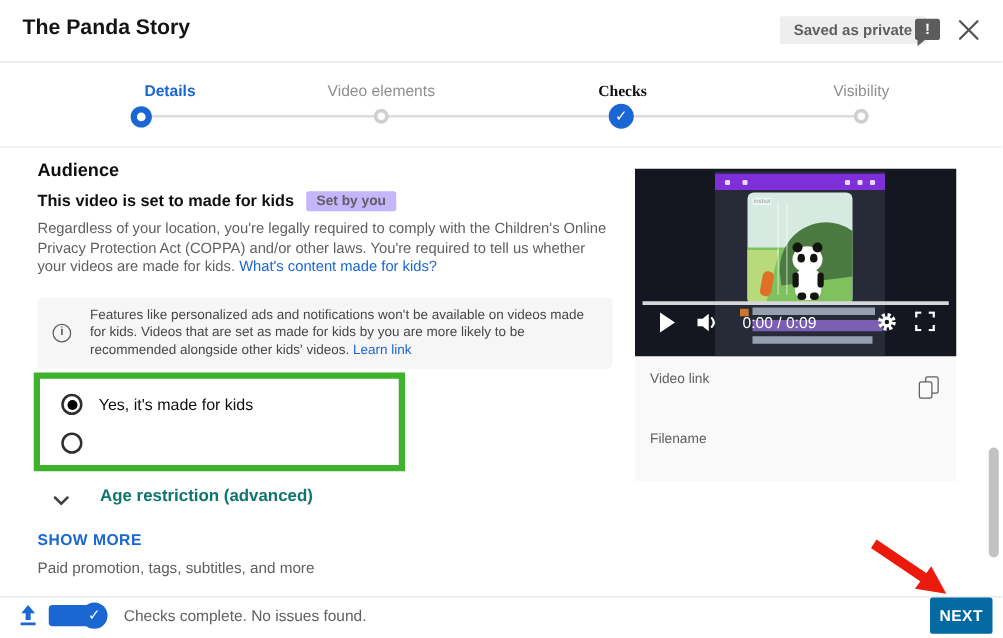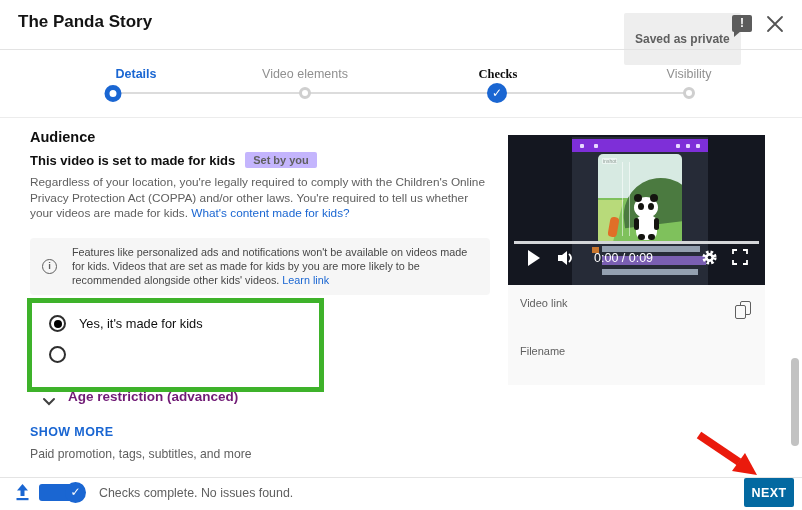--- a/index.html
+++ b/index.html
@@ -3,21 +3,21 @@
 <meta charset="utf-8">
 <style>
   * { margin:0; padding:0; box-sizing:border-box; }
   html,body { background:#fff; }
   body { font-family:"Liberation Sans","DejaVu Sans",sans-serif; }
   .page { position:relative; width:802px; height:510px; background:#fff; overflow:hidden; }
 
   
   .hdr-title { position:absolute; left:18px; top:12px; font-size:17px; font-weight:700; color:#141414; }
   .saved-badge { position:absolute; left:624px; top:13px; background:#eeeeee; color:#5f5f5f;
-    font-size:12px; font-weight:700; padding:19px 11px; border-radius:2px; }
+    font-size:12px; font-weight:700; padding:4px 11px; border-radius:2px; }
   .feedback-icon { position:absolute; left:732px; top:15px; width:20px; height:17px;
     background:#5c5c5c; border-radius:2px; color:#fff; font-size:12px; font-weight:700;
     text-align:center; line-height:17px; }
   .feedback-icon::after { content:""; position:absolute; left:2px; bottom:-5px;
     border-top:6px solid #5c5c5c; border-right:7px solid transparent; }
   .close-icon { position:absolute; left:764px; top:13px; width:22px; height:22px; }
   .hdr-divider { position:absolute; left:0; top:49px; width:802px; height:1px; background:#e3e3e3; }
 
   
   .step-line { position:absolute; left:113px; top:92px; width:576px; height:2px; background:#dcdcdc; }
@@ -44,32 +44,32 @@
     line-height:15.5px; color:#606060; }
   .link { color:#1a66d2; text-decoration:none; cursor:pointer; }
   .info-box { position:absolute; left:30px; top:238px; width:460px; height:57px;
     background:#f6f6f6; border-radius:4px; }
   .info-icon { position:absolute; left:12px; top:21px; width:15px; height:15px;
     border:1.5px solid #5f5f5f; border-radius:50%; color:#5f5f5f; font-size:9.5px;
     text-align:center; line-height:12px; font-weight:700; }
   .info-text { position:absolute; left:42px; top:8px; width:404px; font-size:10.8px;
     line-height:13.9px; color:#474747; }
 
-  .green-box { position:absolute; left:27px; top:298px; width:297px; height:94px;
+  .green-box { position:absolute; left:27px; top:298px; width:297px; height:79px;
     border:5px solid #3eb22a; background:transparent; }
   .radio-row { position:absolute; left:17px; display:flex; align-items:center; cursor:pointer; }
   .radio-row.yes { top:12px; } .radio-row.no { top:43px; }
   .radio-outer { width:17px; height:17px; border:2px solid #2e2e2e; border-radius:50%;
     background:#fff; position:relative; flex:0 0 auto; }
   .radio-outer.sel::after { content:""; position:absolute; left:2.5px; top:2.5px;
     width:8px; height:8px; border-radius:50%; background:#000; }
   .radio-label { margin-left:13px; font-size:12.8px; color:#0f0f0f; }
 
   .age-chevron { position:absolute; left:42px; top:392px; }
-  .age-label { position:absolute; left:68px; top:389px; font-size:13.5px; font-weight:700; color:#701a75; }
+  .age-label { position:absolute; left:80px; top:389px; font-size:13.5px; font-weight:700; color:#0f766e; }
   .show-more { position:absolute; left:30px; top:425px; font-size:12.5px; font-weight:700;
     color:#1a66d2; letter-spacing:.4px; cursor:pointer; }
   .more-hint { position:absolute; left:30px; top:447px; font-size:12.2px; color:#606060; }
 
   
   .card { position:absolute; left:508px; top:135px; width:257px; height:250px; background:#f9f9f9; }
   .player { position:absolute; left:0; top:0; width:257px; height:150px; background:#141720; overflow:hidden; }
   .phone { position:absolute; left:64px; top:2px; width:136px; height:148px; background:#262b37; }
   .editor-bar { position:absolute; left:0; top:2px; width:136px; height:13px; background:#7e2fd8; }
   .editor-bar i { position:absolute; top:5px; width:4px; height:4px; background:#e7d9ff; border-radius:1px; }

